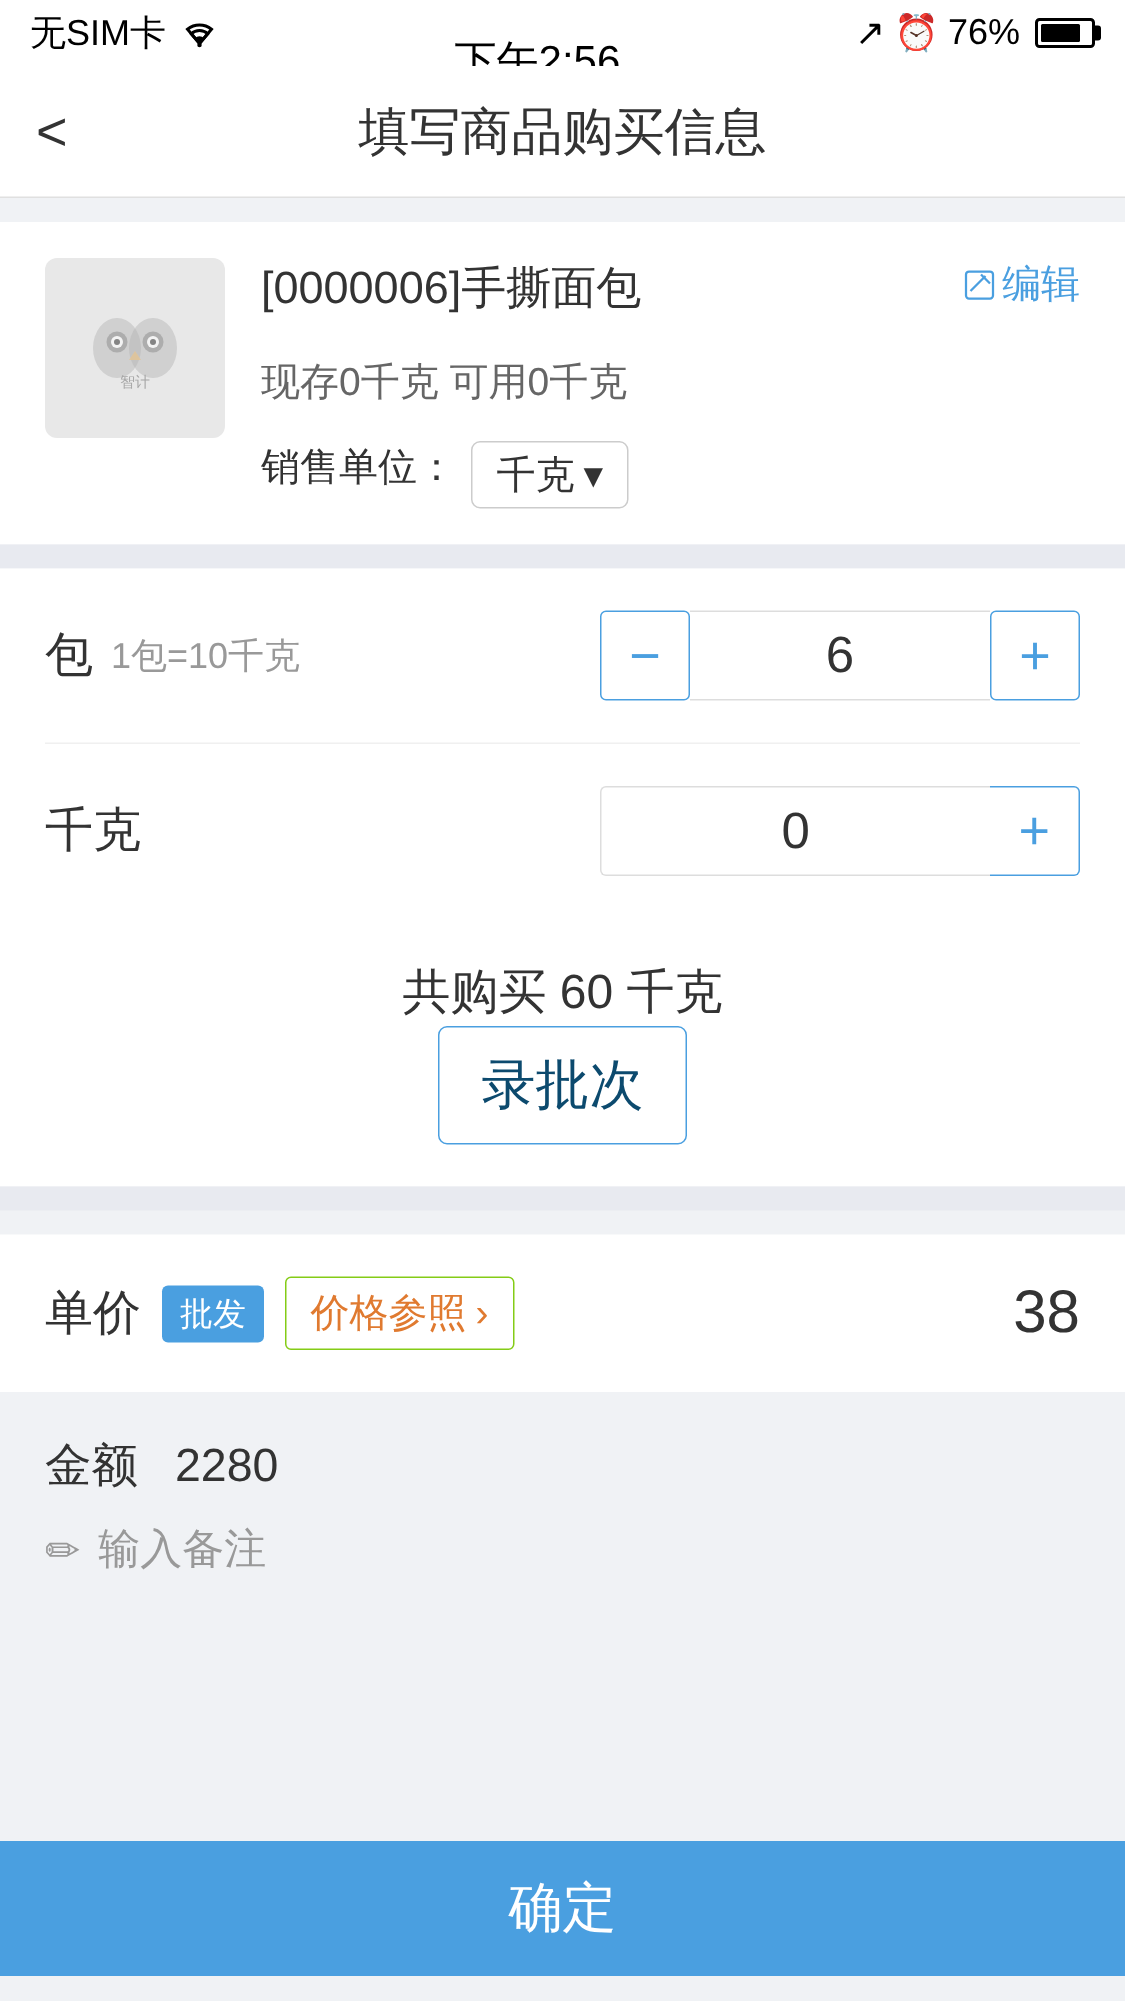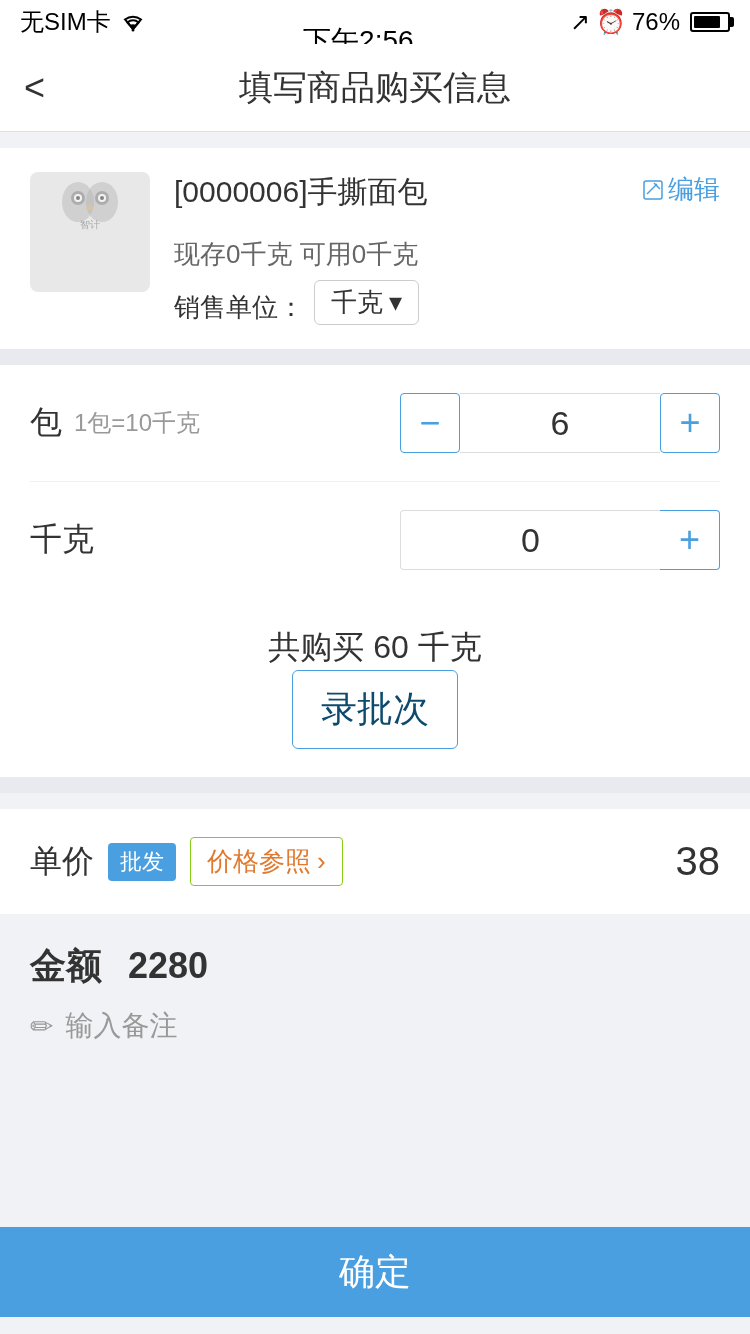--- a/index.html
+++ b/index.html
@@ -107,21 +107,21 @@
       align-items: flex-start;
       gap: 24px;
     }
     .product-thumbnail {
       width: 120px;
       height: 120px;
       background: #e8e8e8;
       border-radius: 8px;
       flex-shrink: 0;
       display: flex;
-      align-items: flex-start;
+      align-items: center;
       justify-content: center;
       overflow: hidden;
     }
     .owl-logo {
       width: 80px;
       height: 60px;
       opacity: 0.5;
     }
     .product-info {
       flex: 1;
@@ -146,23 +146,23 @@
       flex-shrink: 0;
     }
     .product-stock {
       font-size: 26px;
       color: #666;
       margin-top: 24px;
     }
     .product-unit {
       font-size: 26px;
       color: #333;
-      margin-top: 8px;
-      display: flex;
-      align-items: flex-end;
+      margin-top: 22px;
+      display: flex;
+      align-items: flex-start;
       gap: 10px;
     }
     .unit-select {
       border: 1px solid #ccc;
       border-radius: 6px;
       padding: 4px 16px;
       font-size: 26px;
       color: #333;
       background: #fff;
       display: flex;
@@ -309,23 +309,23 @@
       color: #333;
       font-weight: 400;
     }
 
     
     .amount-section {
       background: #f0f2f5;
       padding: 28px 30px 16px;
     }
     .amount-row {
-      font-size: 36px;
-      color: #333;
-      font-weight: 700;
+      font-size: 31px;
+      color: #333;
+      font-weight: 400;
       margin-bottom: 16px;
     }
     .note-row {
       display: flex;
       align-items: center;
       gap: 12px;
       color: #999;
       font-size: 28px;
     }
     .pencil-icon {

